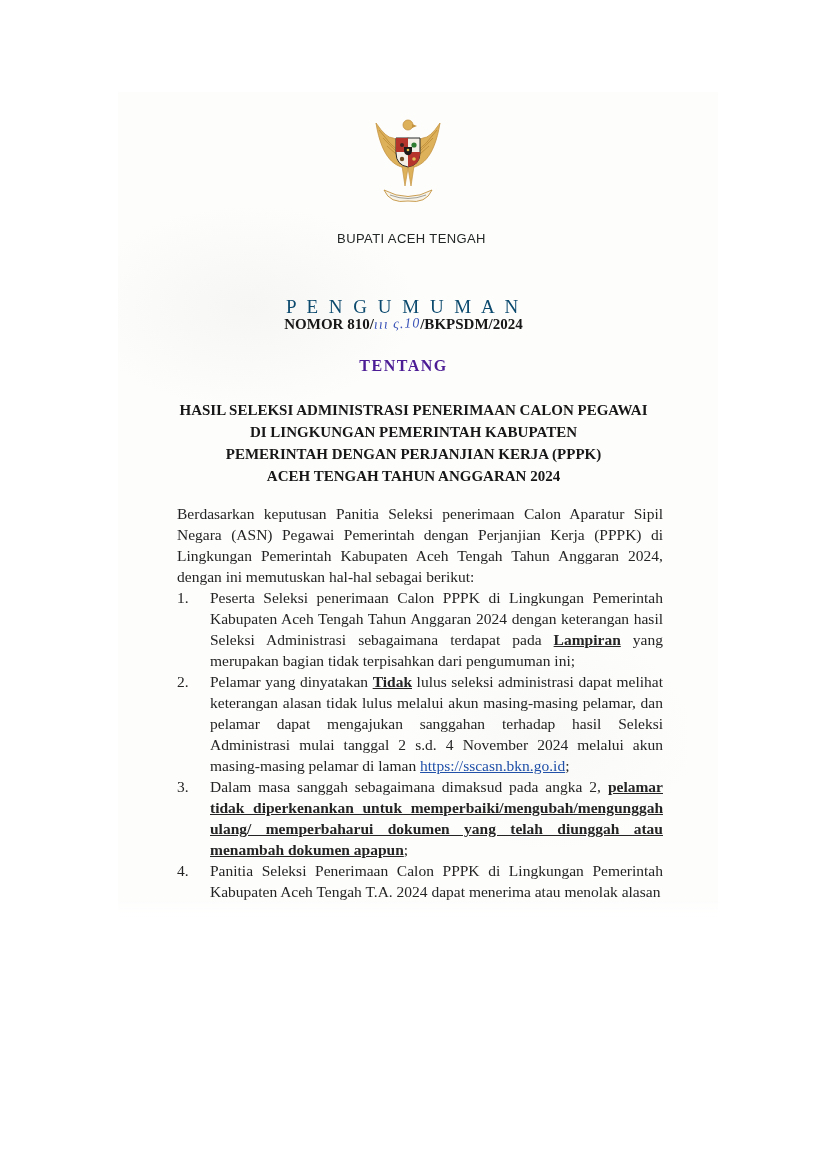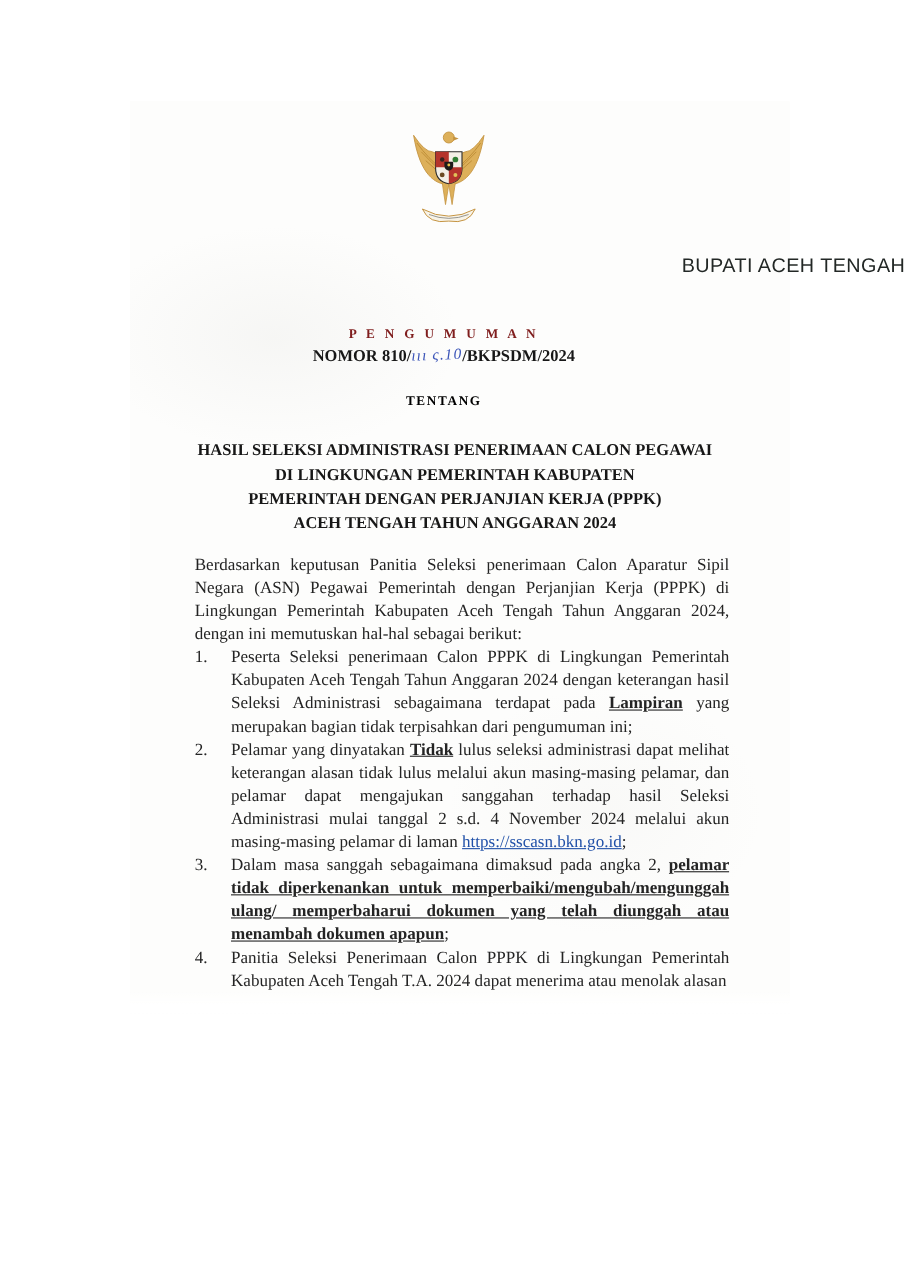--- a/index.html
+++ b/index.html
@@ -10,33 +10,33 @@
   .scan-bg{
     position:absolute;left:118px;top:92px;width:600px;height:827px;
     background:
       radial-gradient(ellipse 280px 170px at 22% 26%, rgba(185,185,178,0.10), transparent 60%),
       radial-gradient(ellipse 240px 190px at 72% 78%, rgba(195,195,188,0.07), transparent 60%),
       #fdfdfc;
   }
   .doc-text{filter:blur(0.25px);}
   .emblem{position:absolute;left:374px;top:110px;width:68px;height:100px;}
   .letterhead-name{
-    position:absolute;left:0;right:4px;top:231px;text-align:right;
-    font-family:"Liberation Sans", sans-serif;font-size:18px;font-weight:400;
+    position:absolute;left:0;right:4px;top:231px;text-align:center;
+    font-family:"Liberation Sans", sans-serif;font-size:13px;font-weight:400;
     color:#232826;letter-spacing:0.4px;
   }
   .centered{position:absolute;left:0;right:20px;text-align:center;}
-  .pengumuman{top:296px;font-weight:700;font-size:12px;letter-spacing:3px;color:#7f1d1d;}
+  .pengumuman{top:296px;font-weight:400;font-size:19px;letter-spacing:3px;color:#0c4a6e;}
   .nomor{top:316px;font-weight:700;font-size:15px;color:#171717;}
   .handwritten{
     display:inline-block;color:var(--handwriting,#3c55b8);
     font-style:italic;font-weight:400;font-size:14px;letter-spacing:1px;
     transform:rotate(-2deg) translateY(-1px);
   }
-  .tentang{top:357px;font-weight:700;font-size:12px;letter-spacing:1.5px;color:#000000;}
+  .tentang{top:357px;font-weight:700;font-size:16px;letter-spacing:1.5px;color:#4c1d95;}
   .doc-title{
     position:absolute;left:0;right:0;top:399px;text-align:center;
     font-weight:700;font-size:15px;line-height:22px;color:#171717;
   }
   .body-col{
     position:absolute;left:177px;top:503px;width:486px;height:416px;overflow:hidden;
     font-size:15.5px;line-height:21px;text-align:justify;color:#242424;
   }
   .intro{margin:0;}
   ol.items{list-style:none;margin:0;padding:0;}

